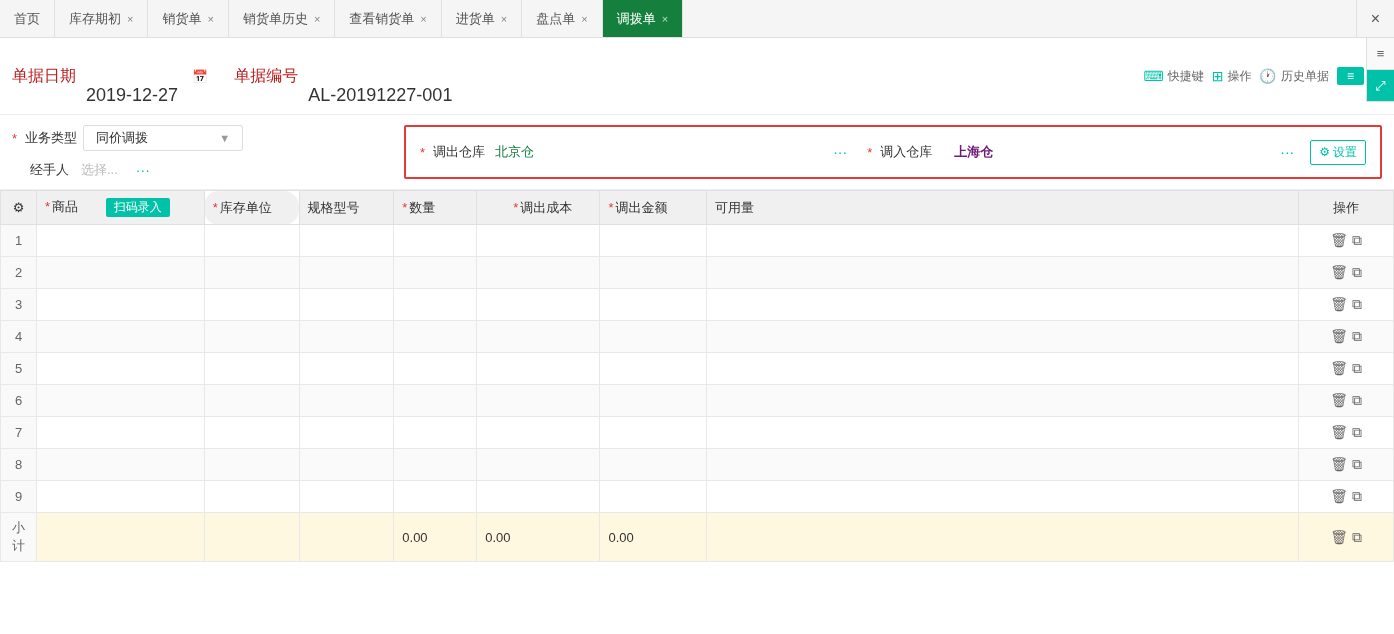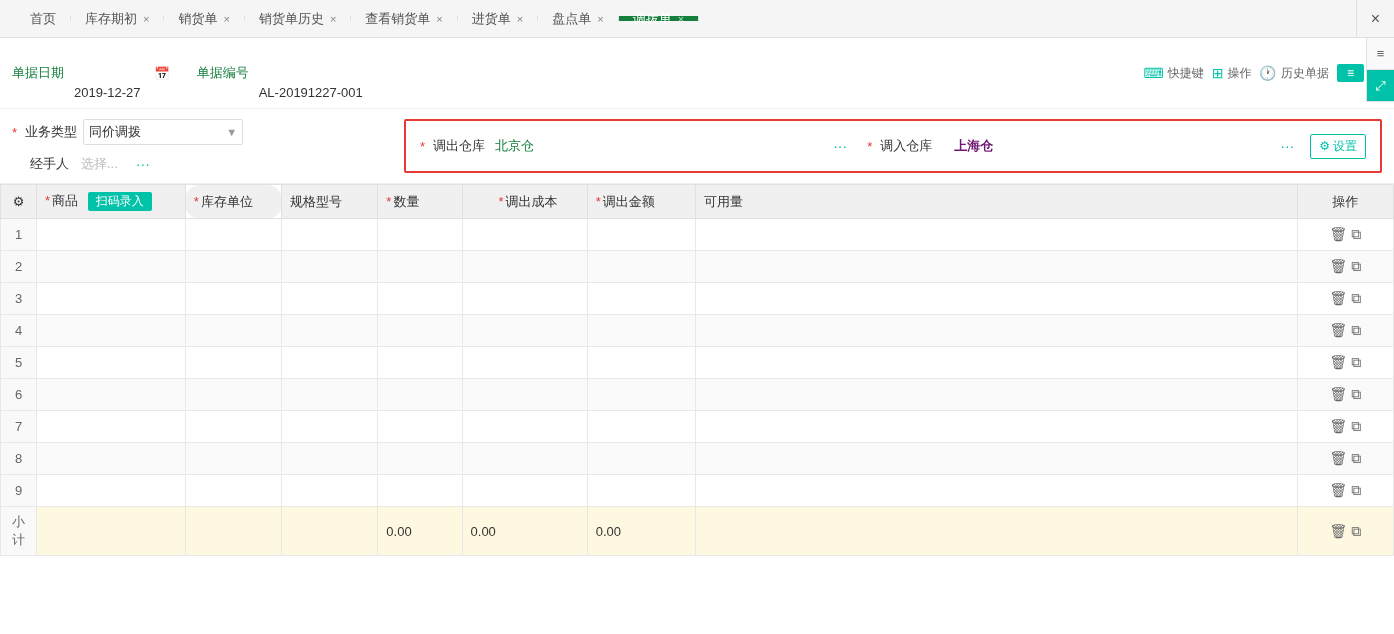--- a/index.html
+++ b/index.html
@@ -1,21 +1,21 @@
 <!DOCTYPE html>
 <html><head>
   <meta charset="utf-8">
   <style>
     * { box-sizing: border-box; margin: 0; padding: 0; }
     body { font-family: 'Microsoft YaHei', Arial, sans-serif; font-size: 13px; color: #333; background: #fff; width: 1394px; overflow-x: hidden; }
 
     
     .tab-bar {
       display: flex; align-items: center; border-bottom: 1px solid #e0e0e0;
-      background: #f5f5f5; padding: 16px; height: 38px; position: relative;
+      background: #f5f5f5; padding: 0; height: 38px; position: relative;
     }
     .tab-item {
       display: flex; align-items: center; padding: 0 14px; height: 100%;
       border-right: 1px solid #e0e0e0; cursor: pointer; white-space: nowrap;
       font-size: 13px; color: #555; background: #f5f5f5;
     }
     .tab-item:first-child { border-left: none; }
     .tab-item.active {
       background: #15803d; color: #fff; border-bottom: none; justify-content: center;
     }
@@ -30,22 +30,22 @@
       font-size: 16px; cursor: pointer; color: #555; border-left: 1px solid #e0e0e0;
     }
 
     
     .toolbar {
       display: flex; align-items: center; padding: 8px 12px;
       border-bottom: 1px solid #eee; gap: 16px;
     }
     .toolbar-left { display: flex; align-items: center; gap: 10px; }
     .toolbar-right { margin-left: auto; display: flex; align-items: center; gap: 8px; }
-    .toolbar-label { color: #15803d; font-size: 13px; }
-    .toolbar-value { color: #333; font-size: 13px; margin-top: 39px; }
+    .toolbar-label { color: #b91c1c; font-size: 16px; }
+    .toolbar-value { color: #333; font-size: 18px; margin-top: 39px; }
     .calendar-icon { color: #00c2a8; cursor: pointer; margin-left: 4px; }
     .toolbar-icon-btn {
       display: flex; align-items: center; gap: 4px; color: #666;
       cursor: pointer; font-size: 12px;
     }
     .toolbar-icon-btn .icon { font-size: 14px; color: #00c2a8; }
     .toolbar-active-btn {
       background: #00c2a8; color: #fff; padding: 2px 10px; border-radius: 2px;
       font-size: 12px; cursor: pointer;
     }
@@ -58,21 +58,21 @@
     .form-left { display: flex; flex-direction: column; gap: 10px; flex: 0 0 380px; }
     .form-right {
       flex: 1; border: 2px solid #e53935; border-radius: 2px; padding: 10px 14px;
       display: flex; align-items: center; gap: 0;
     }
     .form-field { display: flex; align-items: center; gap: 6px; }
     .required-star { color: #e53935; margin-right: 2px; }
     .field-label { color: #333; white-space: nowrap; }
     .field-value { color: #333; }
     .field-select {
-      border: 1px solid #ddd; border-radius: 2px; padding: 3px 5px;
+      border: 1px solid #ddd; border-radius: 2px; padding: 3px 12px;
       min-width: 160px; background: #fff; display: flex; align-items: center;
       justify-content: space-between; cursor: pointer;
     }
     .field-select .arrow { color: #999; font-size: 11px; margin-left: 20px; }
     .field-ellipsis { color: #00c2a8; cursor: pointer; margin-left: 6px; font-size: 14px; }
 
     .form-row2 { display: flex; align-items: center; gap: 12px; }
     .handler-placeholder { color: #bbb; }
     .settings-btn {
       display: flex; align-items: center; gap: 3px; border: 1px solid #00c2a8;
@@ -230,21 +230,21 @@
 
 <div class="table-container">
   <table>
     <thead>
       <tr>
         <th style="width:36px; text-align:center;">
           <span>⚙</span>
         </th>
         <th style="min-width:100px;">
           <span class="th-required">*</span><span>商品</span>
-          <span class="scan-btn" style="margin-left:6px;">扫码录入</span>
+          <span class="scan-btn" style="margin-left:24px;">扫码录入</span>
         </th>
         <th style="min-width:80px;border-radius:15px;">
           <span class="th-required">*</span><span>库存单位</span>
         </th>
         <th style="min-width:80px;">规格型号</th>
         <th style="min-width:70px;">
           <span class="th-required">*</span><span>数量</span>
         </th>
         <th style="min-width:90px;padding-left:36px;">
           <span class="th-required">*</span><span>调出成本</span>

